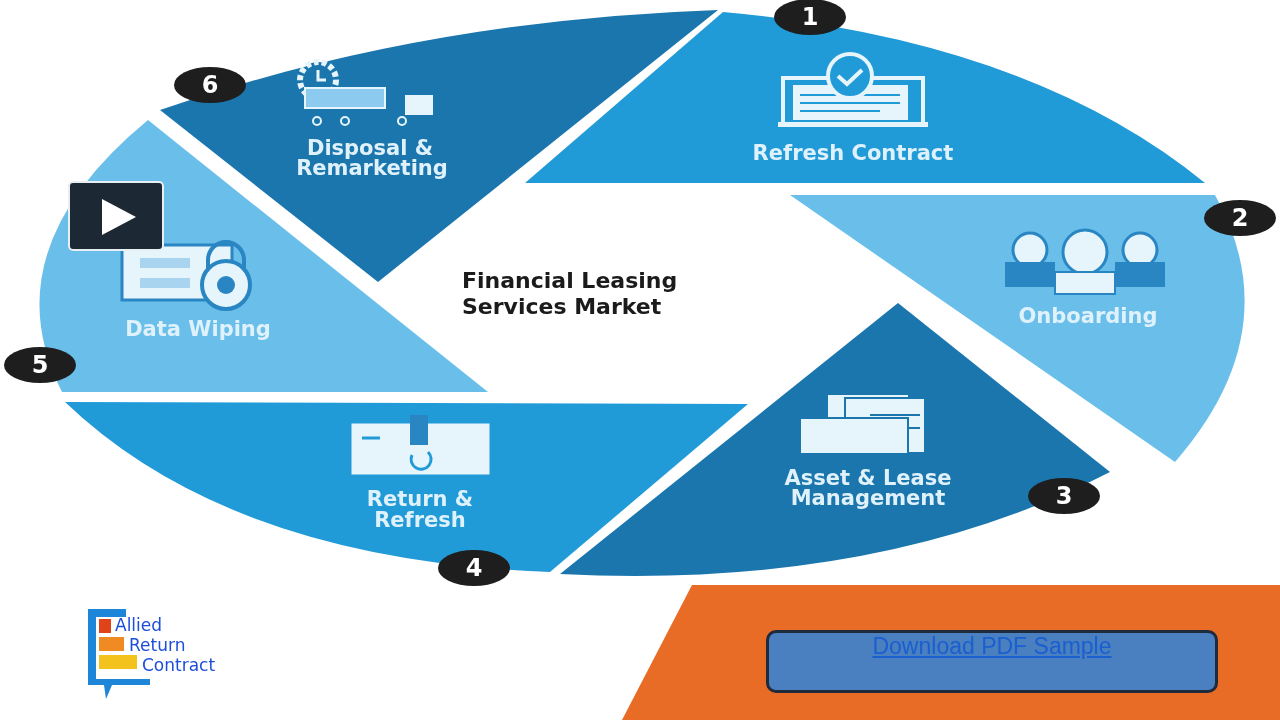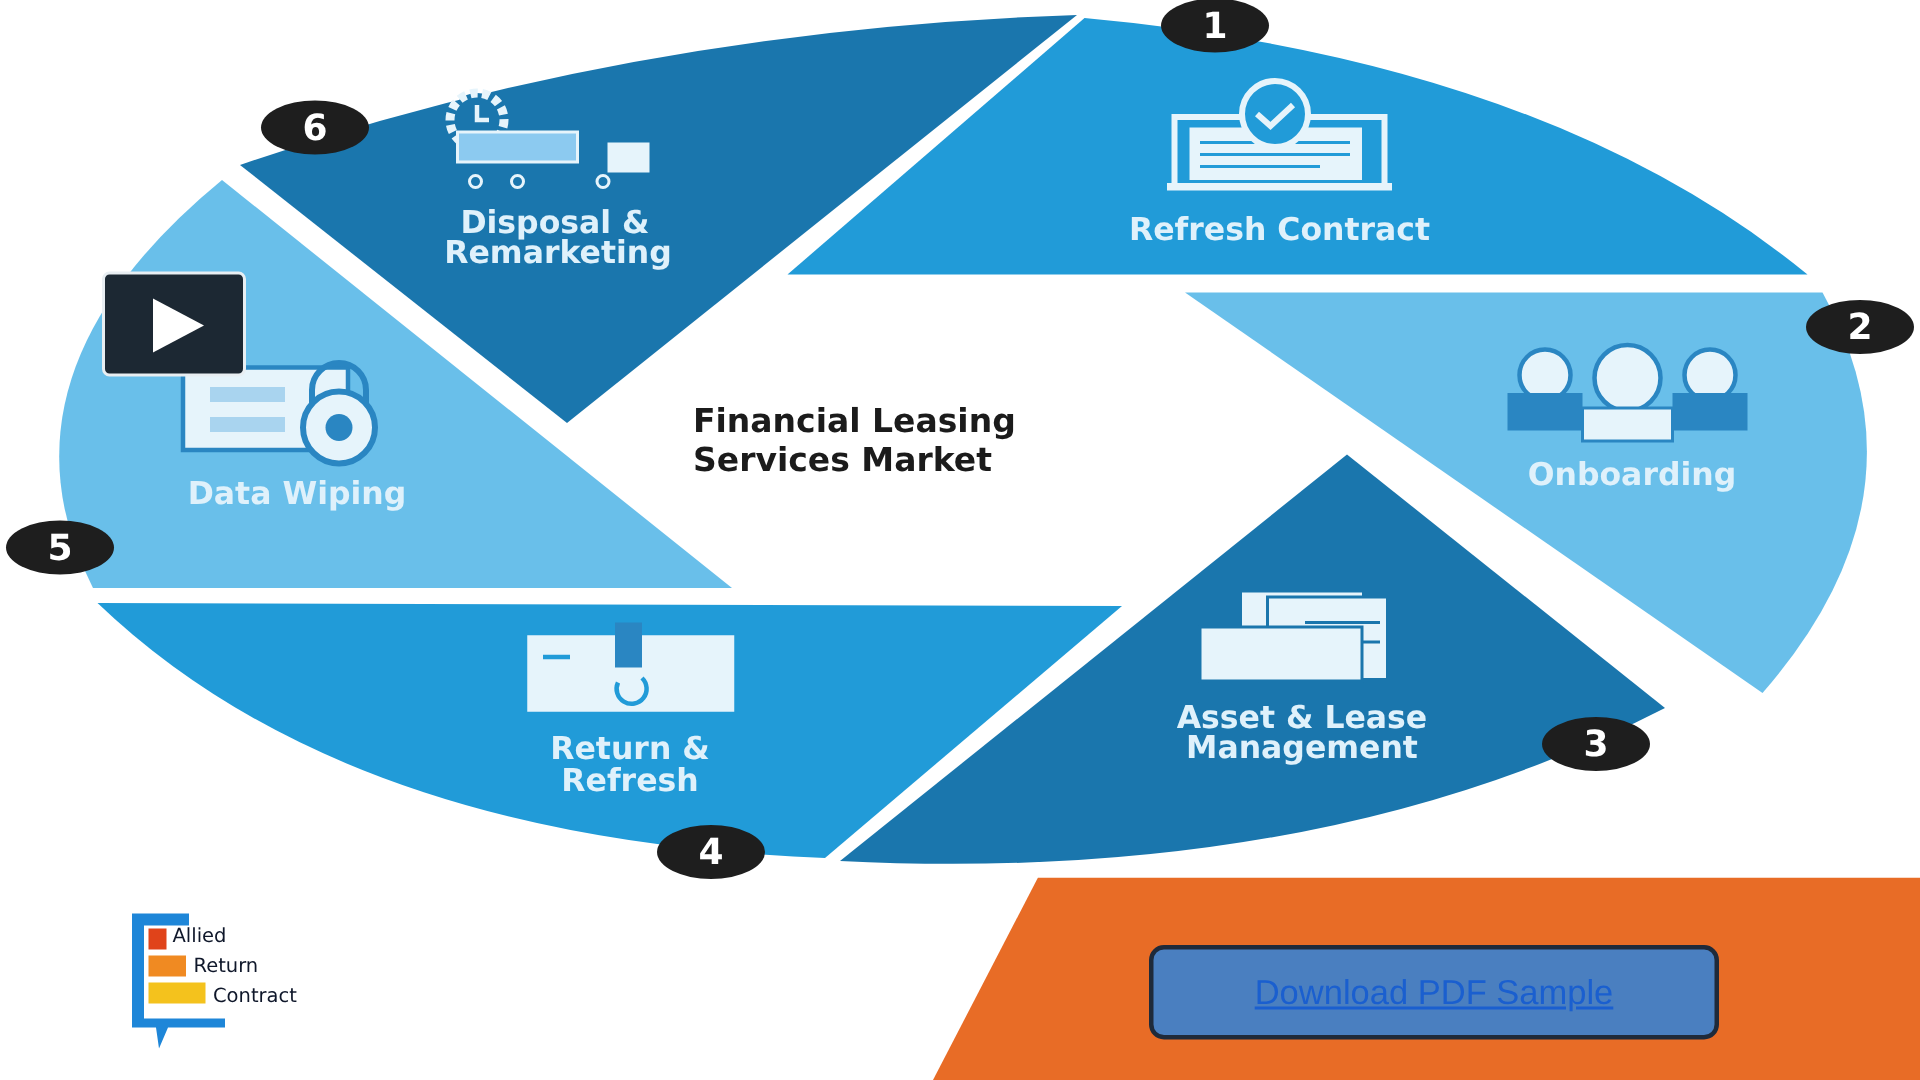--- a/index.html
+++ b/index.html
@@ -3,22 +3,22 @@
 <meta charset="utf-8">
 <style>
   html, body { margin:0; padding:0; }
   body { width:1280px; height:720px; overflow:hidden; background:#ffffff; position:relative; font-family:"Liberation Sans", sans-serif; }
   #diagram { position:absolute; left:0; top:0; width:1280px; height:590px; }
   .seg-label { font-family:"DejaVu Sans", sans-serif; font-weight:bold; fill:#dff1fb; font-size:21px; text-anchor:middle; }
   .center-title { font-family:"DejaVu Sans", sans-serif; font-weight:bold; fill:#1b1b1b; font-size:22px; }
   .badge-text { font-family:"DejaVu Sans", sans-serif; font-weight:bold; fill:#ffffff; font-size:24px; text-anchor:middle; dominant-baseline:central; }
   #footer-orange { position:absolute; left:0; top:585px; width:1280px; height:135px; }
   #logo { position:absolute; left:86px; top:607px; width:170px; height:95px; }
-  .logo-text { position:absolute; left:29px; font-family:"DejaVu Sans", sans-serif; font-size:13px; line-height:20px; color:#0f172a; }
-  #download-btn { position:absolute; left:766px; top:630px; width:380px; height:63px; background:#4a7fc0; border:3px solid #1f2a3a; border-radius:10px; box-sizing:border-box; display:flex; align-items:center; justify-content:center; cursor:pointer; }
+  .logo-text { position:absolute; left:29px; font-family:"DejaVu Sans", sans-serif; font-size:17px; line-height:20px; color:#1d4ed8; }
+  #download-btn { position:absolute; left:766px; top:630px; width:452px; height:63px; background:#4a7fc0; border:3px solid #1f2a3a; border-radius:10px; box-sizing:border-box; display:flex; align-items:flex-start; justify-content:center; cursor:pointer; }
   #download-btn span { color:#1a5fcf; text-decoration:underline; font-family:"Liberation Sans", sans-serif; font-size:23px; }
   #play-btn { position:absolute; left:68px; top:181px; width:96px; height:70px; background:#1c2833; border:2px solid #e8eef2; border-radius:5px; box-sizing:border-box; cursor:pointer; }
   #play-btn svg { position:absolute; left:30px; top:14px; }
 </style>
 </head>
 <body>
 
 <svg id="diagram" viewBox="0 0 1280 590" xmlns="http://www.w3.org/2000/svg">
 
   <path d="M525 183 L723 12 Q1030 40 1205 183 Z" fill="#219bd8"></path>

